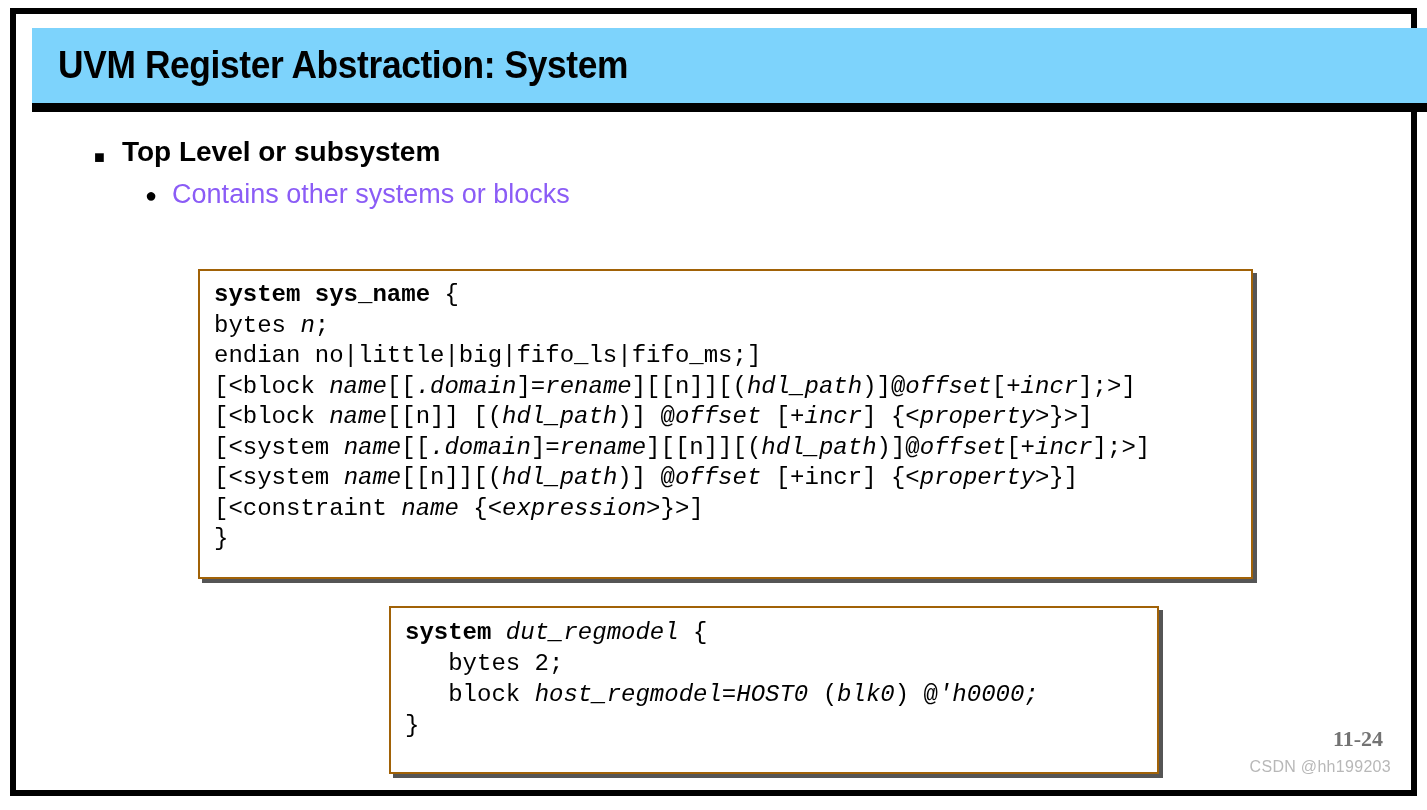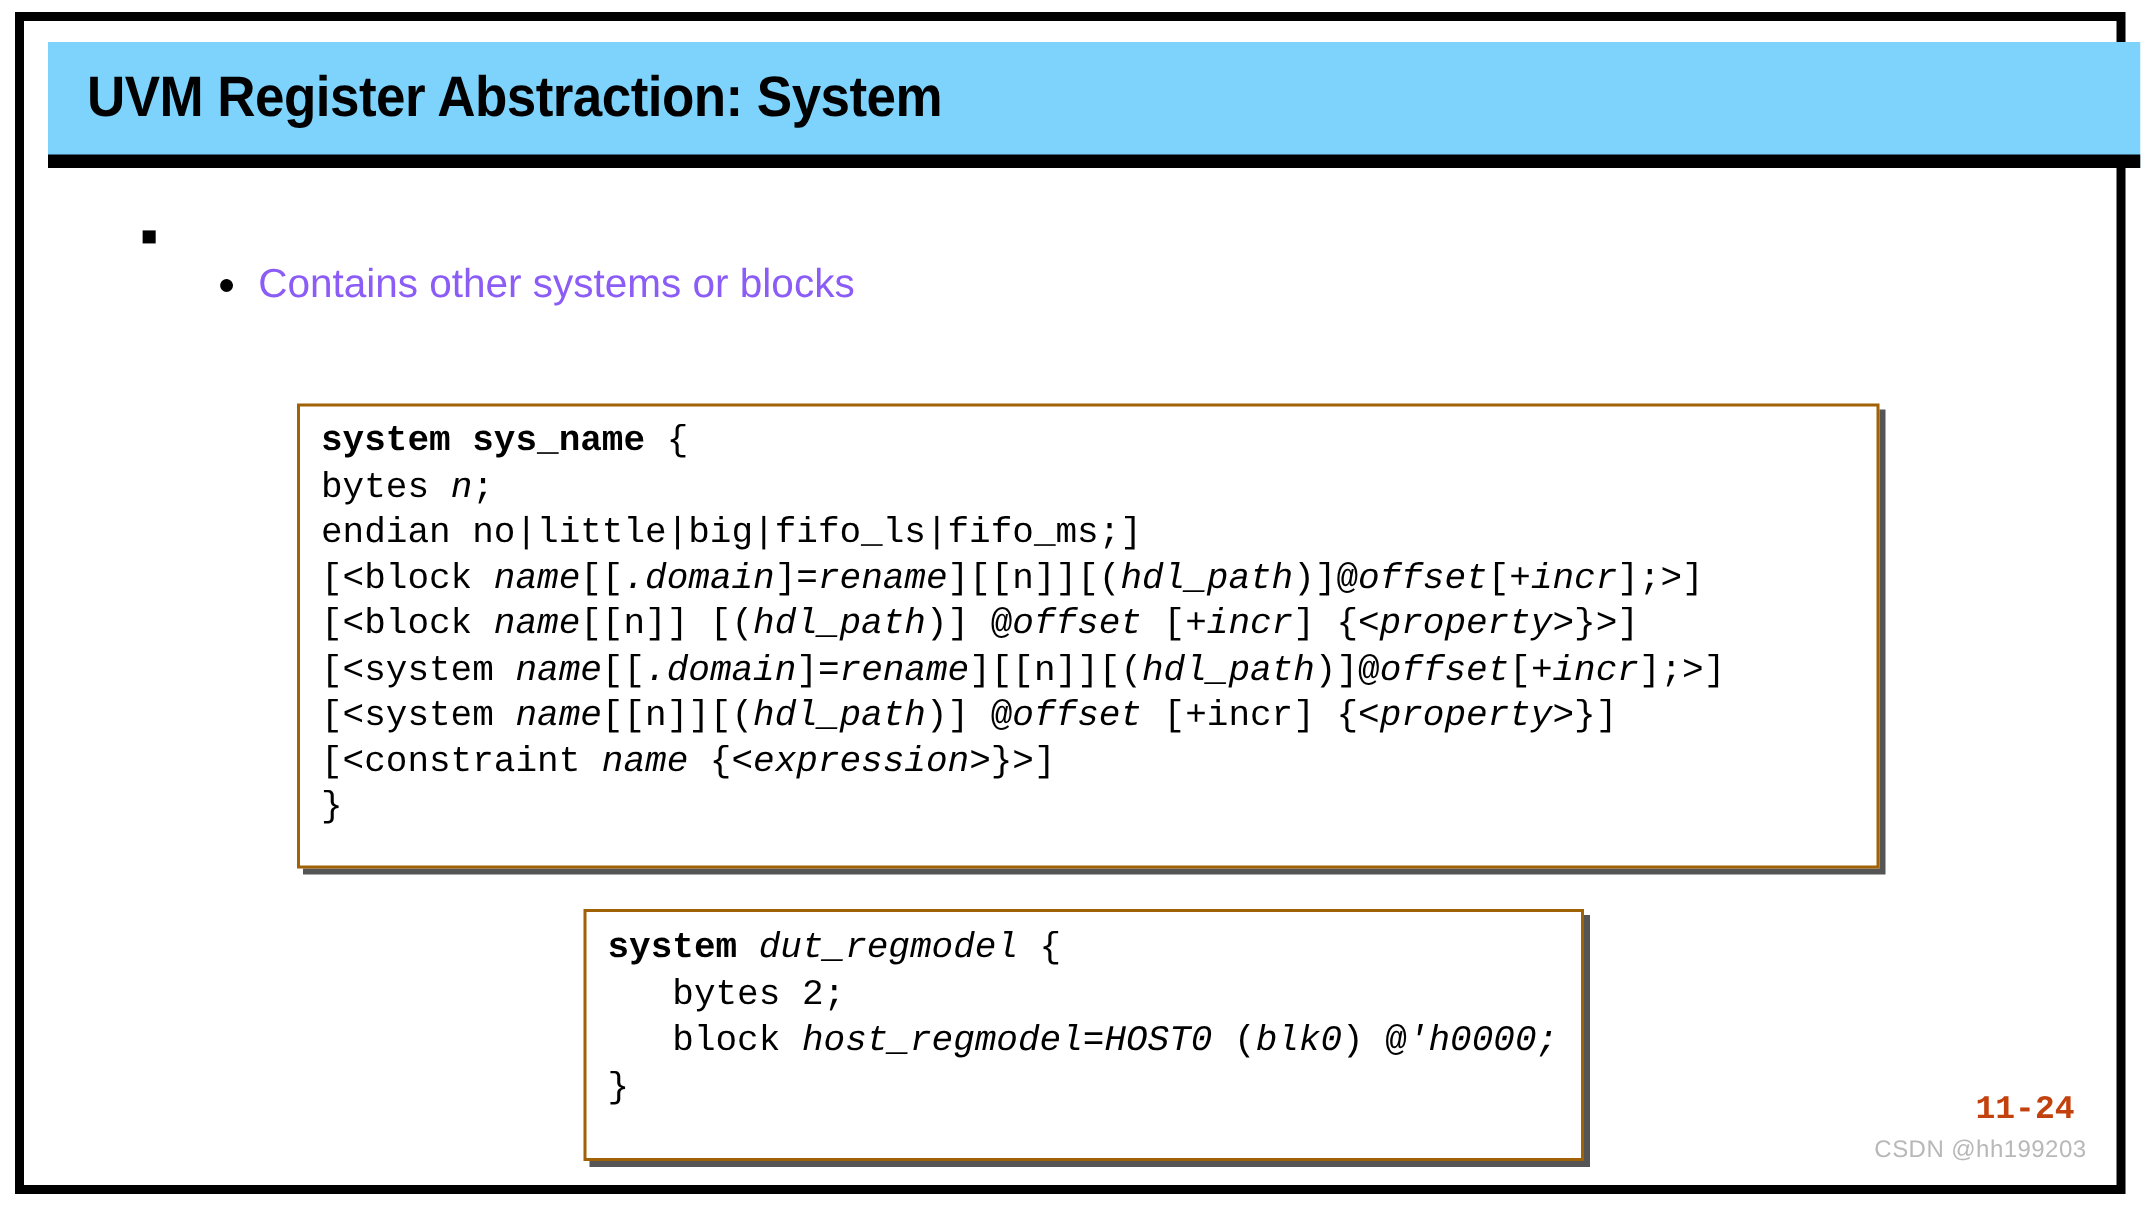--- a/index.html
+++ b/index.html
@@ -123,21 +123,21 @@
   }
   #code-box-syntax {
     left: 182px;
     top: 255px;
     width: 1055px;
     height: 310px;
   }
   #code-box-example {
     left: 373px;
     top: 592px;
-    width: 667px;
+    width: 770px;
     height: 168px;
   }
 
   .code-line {
     font-family: "Liberation Mono", monospace;
     font-size: 24px;
     line-height: 30.5px;
     color: #000000;
     white-space: pre;
     letter-spacing: 0px;
@@ -147,24 +147,24 @@
     line-height: 31px;
   }
   .code-line b { font-weight: bold; }
   .code-line i { font-style: italic; font-weight: normal; }
 
   
   .page-number {
     position: absolute;
     right: 28px;
     bottom: 38px;
-    font-family: Liberation Mono, monospace;
+    font-family: Liberation Serif, serif;
     font-size: 22px;
     font-weight: bold;
-    color: #c2410c;
+    color: #737373;
     letter-spacing: 0px;
   }
   .watermark {
     position: absolute;
     right: 20px;
     bottom: 14px;
     font-family: "Liberation Sans", sans-serif;
     font-size: 16px;
     color: #b8b8b8;
     letter-spacing: 0.3px;
@@ -177,20 +177,21 @@
 <div class="slide">
   <div class="slide-frame">
 
     <div class="title-bar">
       <div class="title-text">UVM Register Abstraction: System</div>
     </div>
 
     <div class="body">
       <div class="bullet-l1">
         <span class="marker">■</span>
+        <span class="text">Top Level or subsystem</span>
       </div>
       <div class="bullet-l2">
         <span class="marker">●</span>
         <span class="text">Contains other systems or blocks</span>
       </div>
     </div>
 
     <div class="code-box" id="code-box-syntax">
         <div class="code-line"><b>system sys_name</b><span> {</span></div>
         <div class="code-line"><span>bytes </span><i>n</i><span>;</span></div>

